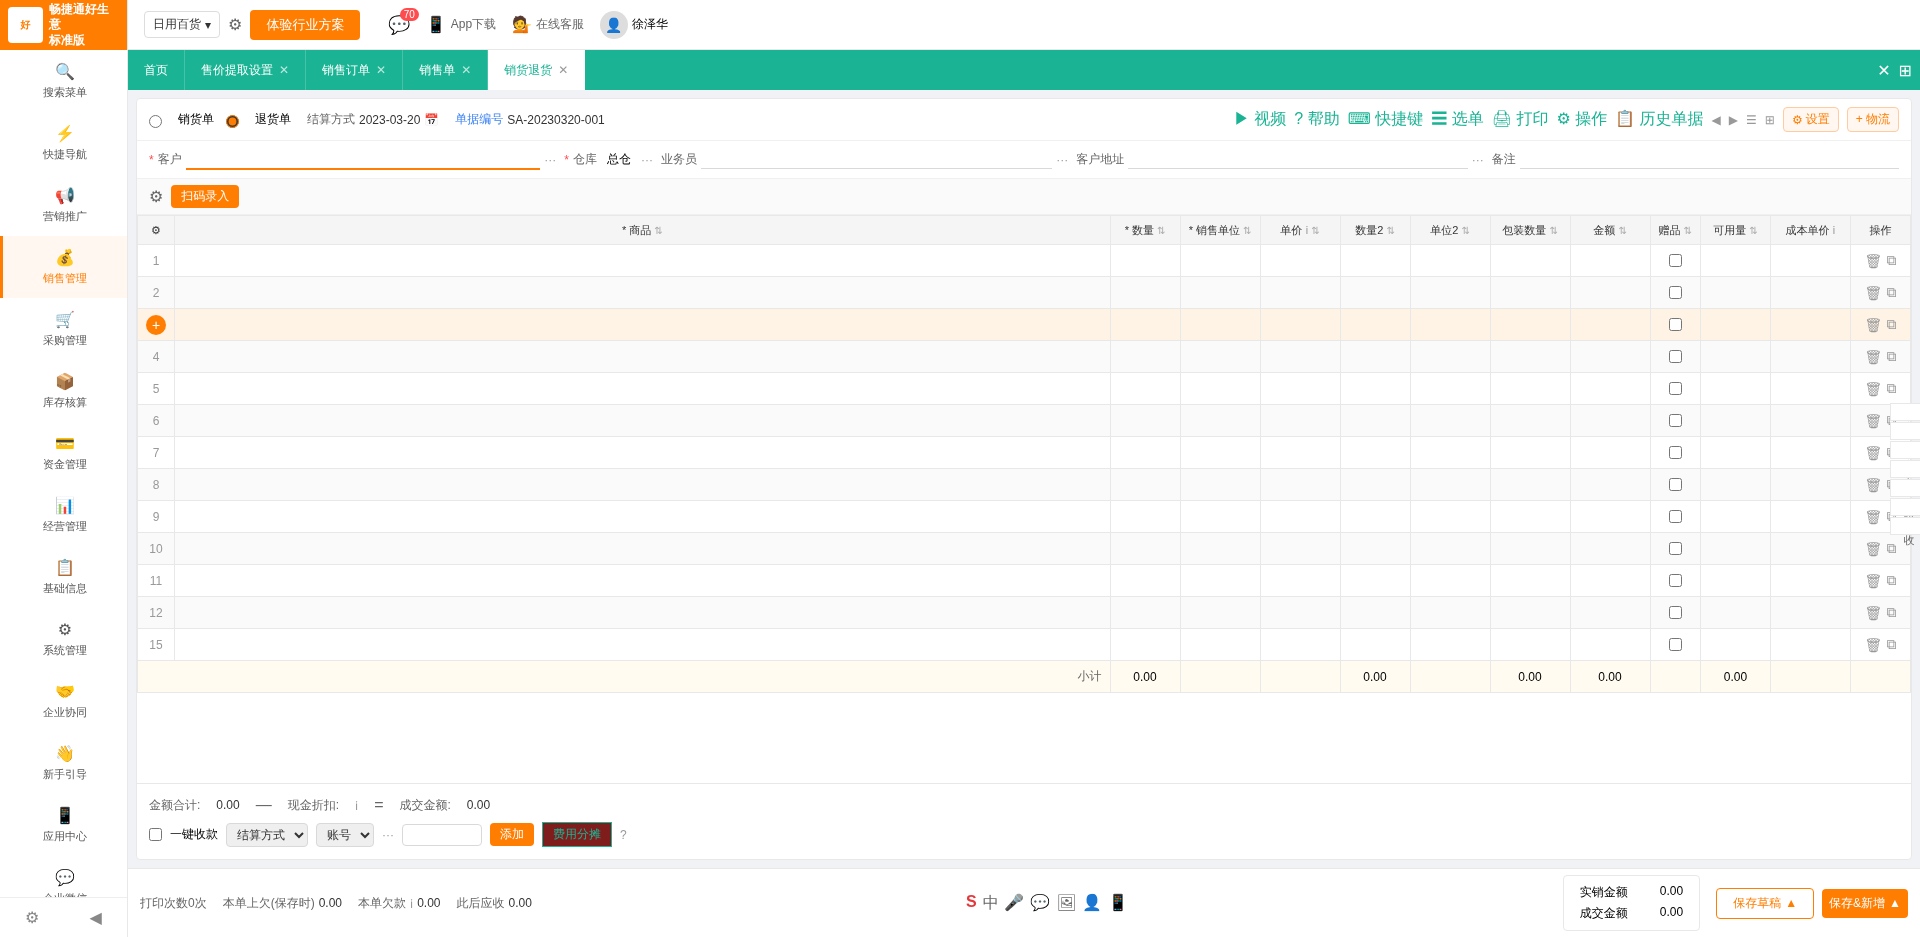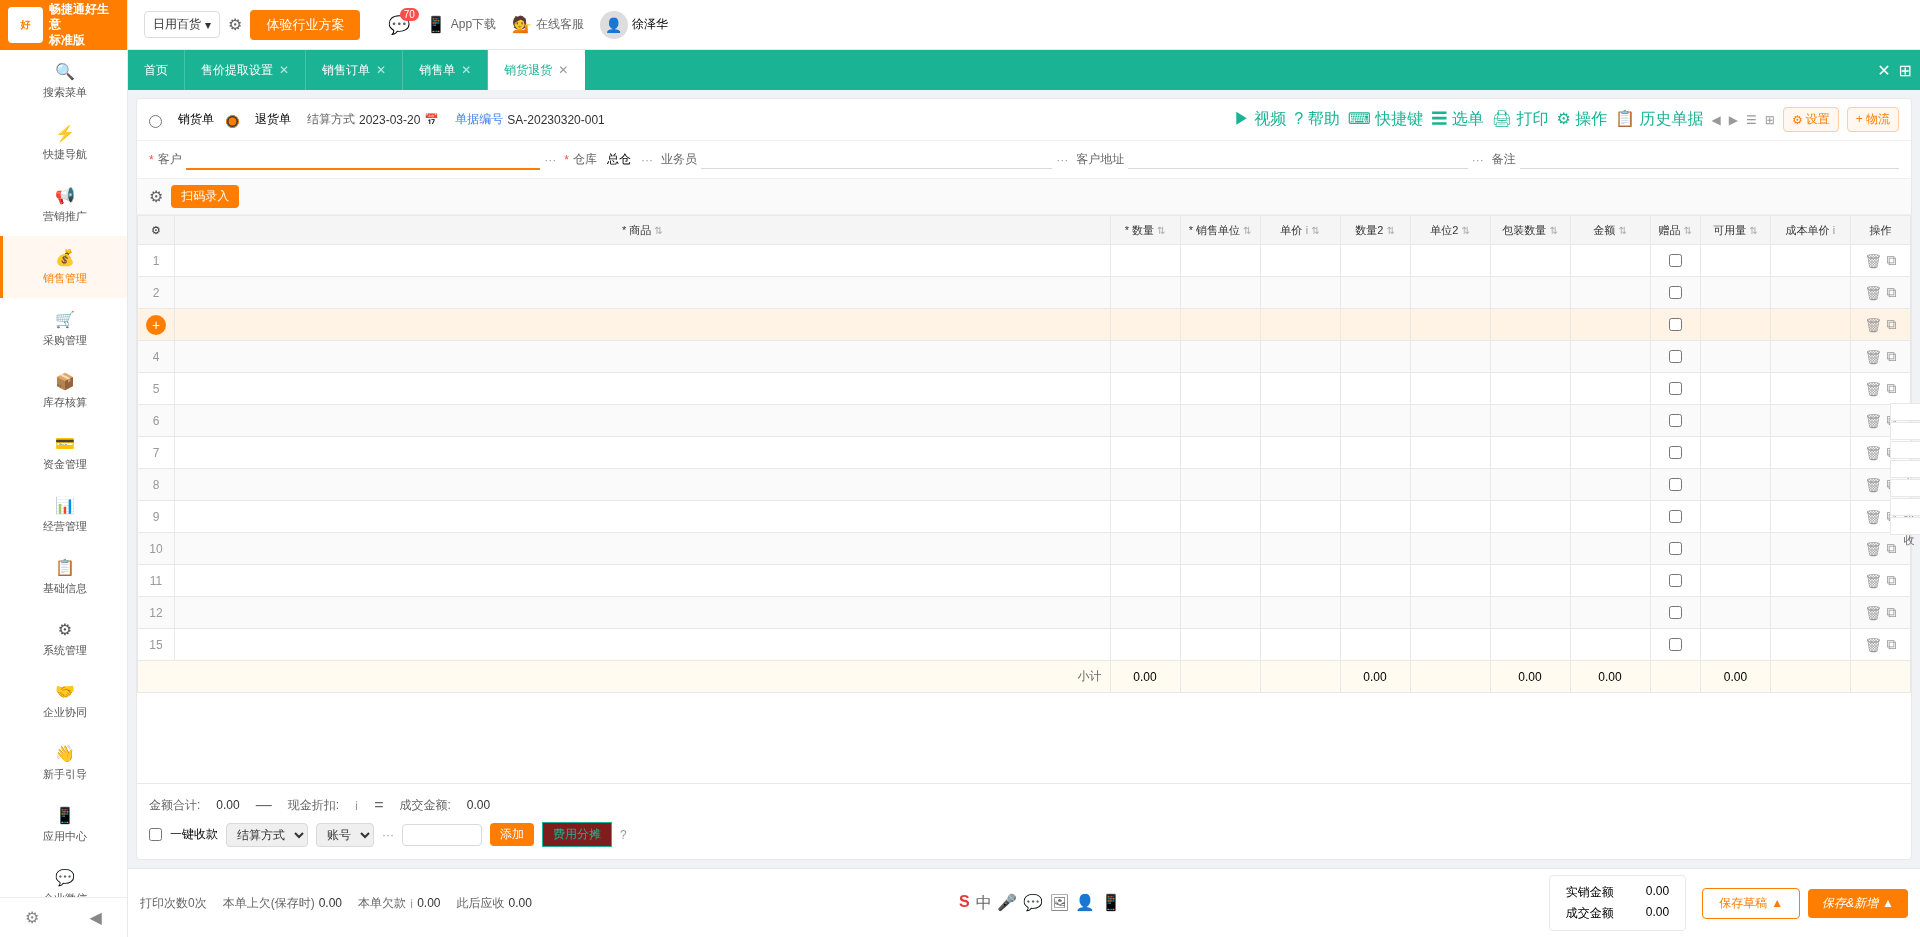--- a/index.html
+++ b/index.html
@@ -116,21 +116,21 @@
     
     .footer-bar { display: flex; align-items: center; justify-content: space-between; background: #fff; border-top: 1px solid #e8e8e8; padding: 6px 12px; }
     .footer-left { display: flex; align-items: center; gap: 16px; }
     .footer-stat { display: flex; align-items: center; gap: 4px; color: #666; }
     .footer-stat .value { color: #333; font-weight: 500; }
     .footer-center { display: flex; align-items: center; gap: 8px; }
     .footer-icons { display: flex; gap: 6px; }
     .footer-icons span { font-size: 16px; color: #666; cursor: pointer; }
     .footer-right { display: flex; align-items: center; gap: 8px; }
     .btn-save-draft { background: #fff; border: 1px solid #ff7d00; color: #ff7d00; border-radius: 4px; padding: 6px 16px; cursor: pointer; display: flex; align-items: center; gap: 4px; }
-    .btn-save-new { background: #ff7d00; border: none; color: #fff; border-radius: 4px; padding: 6px 14px; cursor: pointer; display: flex; align-items: center; gap: 4px; font-style: italic; }
+    .btn-save-new { background: #ff7d00; border: none; color: #fff; border-radius: 4px; padding: 6px 7px; cursor: pointer; display: flex; align-items: center; gap: 4px; }
 
     
     .right-sidebar { position: fixed; right: 0; top: 50%; transform: translateY(-50%); display: flex; flex-direction: column; gap: 1px; z-index: 200; }
     .rs-btn { width: 30px; background: #fff; border: 1px solid #e8e8e8; border-right: none; padding: 8px 4px; cursor: pointer; text-align: center; color: #666; font-size: 11px; writing-mode: vertical-rl; }
 
     .col-gear { width: 32px; }
     .col-product { min-width: 120px; }
     .col-qty { width: 70px; }
     .col-unit { width: 80px; }
     .col-price { width: 80px; }

